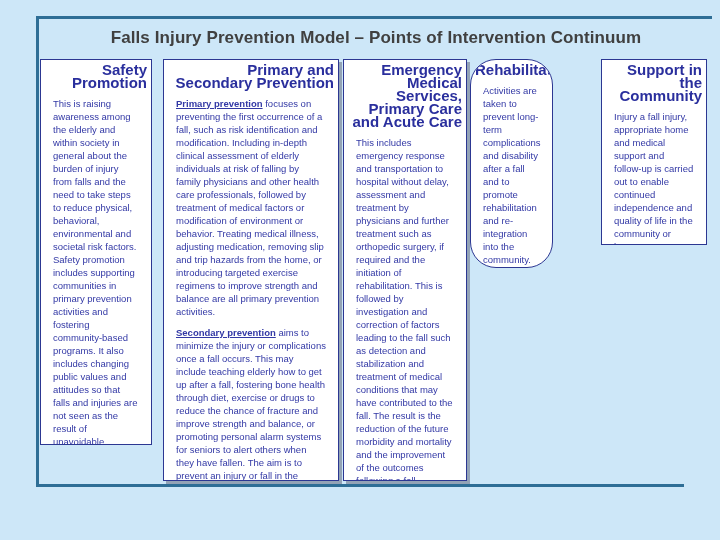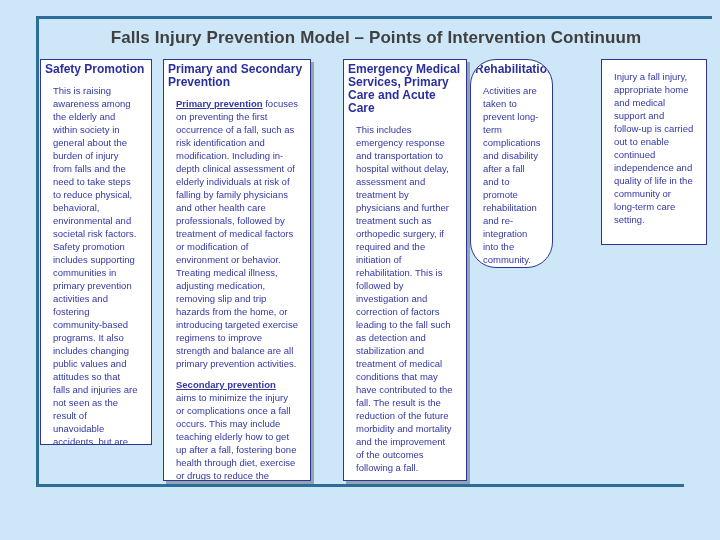--- a/index.html
+++ b/index.html
@@ -43,37 +43,37 @@
     padding: 2px 4px 2px 4px;
     color: #3238A5;
     font-size: 9.5px;
     line-height: 13px;
     overflow: hidden;
   }
   .box.shadowed {
     box-shadow: 3px 3px 0 #93A3B6;
   }
   .box-title {
-    font-size: 12px;
+    font-size: 15px;
     font-weight: bold;
-    text-align: left;
+    text-align: right;
     line-height: 13px;
     margin: 1px 0 0 0;
     color: #2A2F9D;
   }
   .box-body p {
     margin: 8px;
   }
   .box-body b {
     font-weight: bold;
     text-decoration: underline;
   }
 
   #box-safety        { left: 40px;  width: 112px; height: 386px; }
-  #box-prevention    { left: 163px; width: 148px; height: 422px; }
+  #box-prevention    { left: 163px; width: 176px; height: 422px; }
   #box-emergency     { left: 343px; width: 124px; height: 422px; }
   #box-rehab         { left: 470px; width: 83px; height: 209px; border-radius: 26px; }
   #box-support       { left: 601px; width: 106px; height: 186px; }
 </style>
 </head>
 <body>
 
 <div id="frame-top" class="frame-line"></div>
 <div id="frame-left" class="frame-line"></div>
 <div id="frame-bottom" class="frame-line"></div>
@@ -103,16 +103,17 @@
 </div>
 
 <div id="box-rehab" class="box">
   <div class="box-title">Rehabilitation</div>
   <div class="box-body">
     <p><span>Activities are taken to prevent long-term complications and disability after a fall and to promote rehabilitation and re-integration into the community. The aim is to maximize the level of functioning after a fall and the prevention of future falls.</span></p>
   </div>
 </div>
 
 <div id="box-support" class="box">
+  <div class="box-title">Support in the Community</div>
   <div class="box-body">
     <p><span>Injury a fall injury, appropriate home and medical support and follow-up is carried out to enable continued independence and quality of life in the community or long-term care setting.</span></p>
   </div>
 </div>
 
 </body></html>

